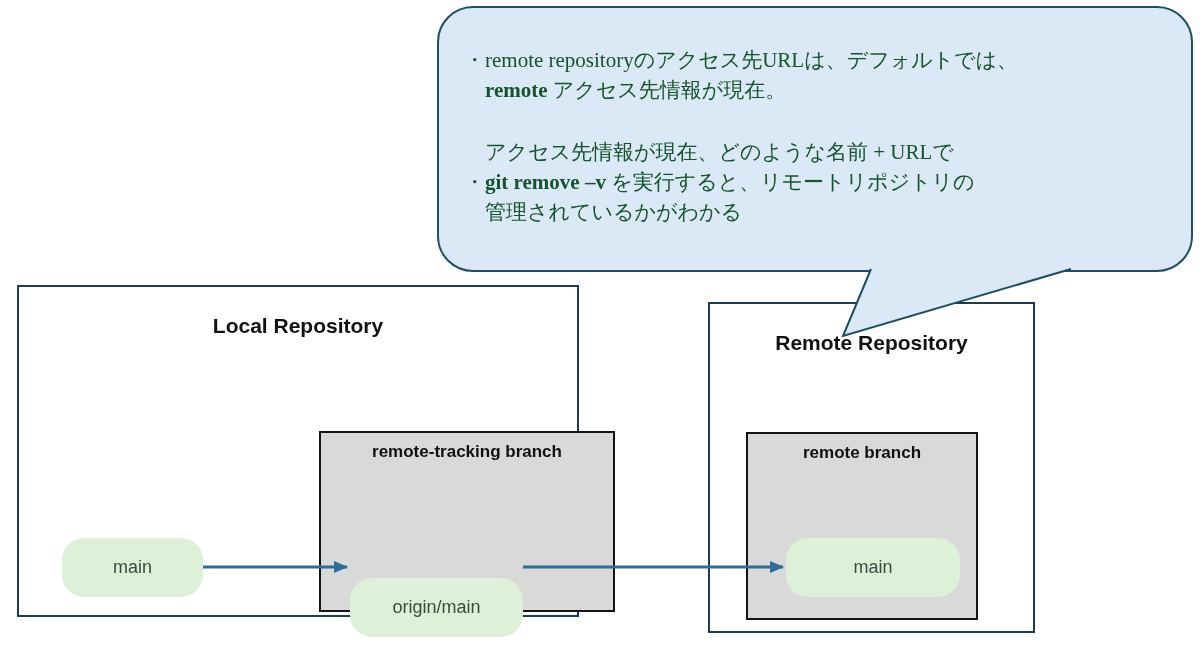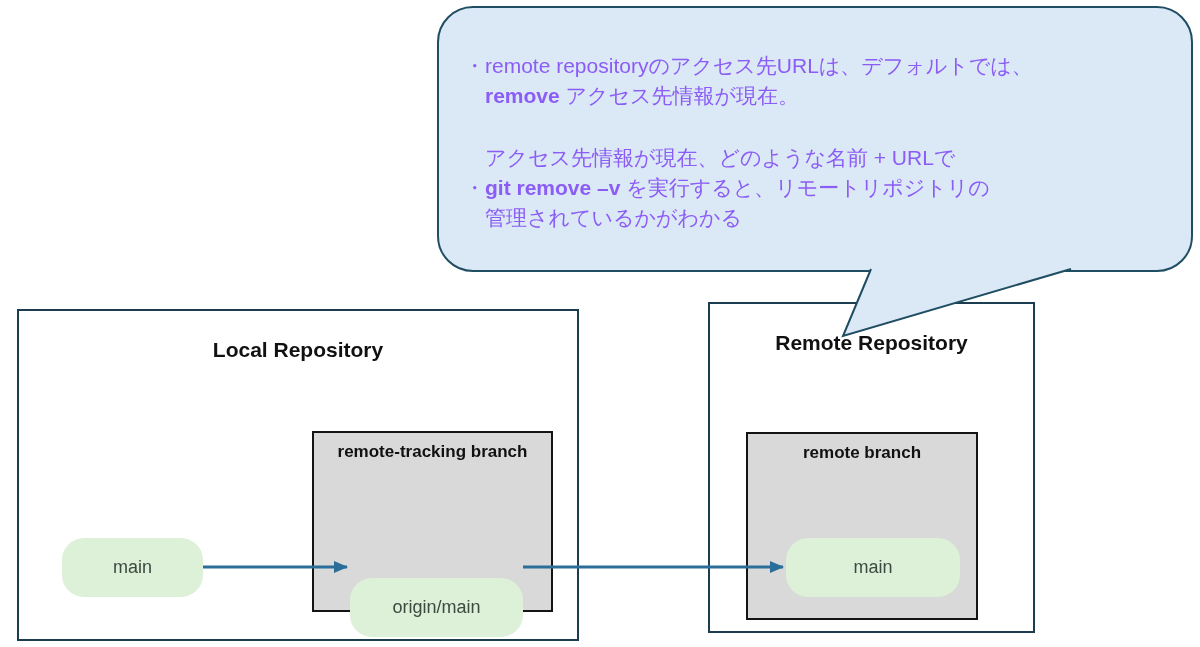--- a/index.html
+++ b/index.html
@@ -8,42 +8,42 @@
     font-family:"Liberation Sans","DejaVu Sans",sans-serif; overflow:hidden;
   }
 
   
   .bubble {
     position:absolute; left:437px; top:6px; width:752px; height:262px;
     background:#dbe8f5; border:2px solid #1f4e63; border-radius:36px;
     box-sizing:content-box; z-index:3;
   }
   .bubble-text {
-    position:absolute; left:464px; top:51px; z-index:4;
-    font-size:21px; line-height:30px; color:#8b5cf6; white-space:nowrap;
+    position:absolute; left:464px; top:45px; z-index:4;
+    font-size:21px; line-height:30px; color:#14532d; white-space:nowrap;font-family:Liberation Serif, serif;
   }
   .bubble-text .para + .para { margin-top:32px; }
   .bubble-text .line.indent { padding-left:21px; }
   .bubble-text .seg.bold { font-weight:700; }
 
   
   .repo {
     position:absolute; background:#ffffff; border:2px solid #1c3d4f;
     box-sizing:border-box; z-index:1;
   }
-  .repo-local  { left:17px;  top:309px; width:562px; height:332px; }
+  .repo-local  { left:17px;  top:285px; width:562px; height:332px; }
   .repo-remote { left:708px; top:302px; width:327px; height:331px; }
   .repo-title { margin-top:27px; text-align:center; font-weight:700; font-size:21px; color:#111111; }
 
   
   .panel {
     position:absolute; background:#d9d9d9; border:2px solid #141414;
     box-sizing:border-box; z-index:2;
   }
-  .panel-tracking { left:312px; top:431px; width:241px; height:181px; }
+  .panel-tracking { left:319px; top:431px; width:296px; height:181px; }
   .panel-remote   { left:746px; top:432px; width:232px; height:188px; }
   .panel-title { margin-top:9px; text-align:center; font-weight:700; font-size:17px; color:#111111; }
 
   
   .branch {
     position:absolute; background:#ddf0d8; border-radius:22px;
     display:flex; align-items:center; justify-content:center;
     font-size:18px; color:#3d4a41; box-sizing:border-box; z-index:3;
   }
   .branch-main-local  { left:62px;  top:538px; width:141px; height:59px; }
@@ -84,21 +84,21 @@
 
   <div class="branch branch-main-remote">
     <span>main</span>
   </div>
 
   <div class="bubble"></div>
 
   <div class="bubble-text" id="bubble-text">
       <div class="para">
         <div class="line"><span class="seg">・remote repositoryのアクセス先URLは、デフォルトでは、</span></div>
-        <div class="line indent"><span class="seg bold">remove</span><span class="seg"> アクセス先情報が現在。</span></div>
+        <div class="line indent"><span class="seg bold">remote</span><span class="seg"> アクセス先情報が現在。</span></div>
       </div>
       <div class="para">
         <div class="line indent"><span class="seg">アクセス先情報が現在、どのような名前 + URLで</span></div>
         <div class="line"><span class="seg">・</span><span class="seg bold">git remove –v</span><span class="seg"> を実行すると、リモートリポジトリの</span></div>
         <div class="line indent"><span class="seg">管理されているかがわかる</span></div>
       </div>
     </div>
 
   <svg class="overlay" width="1200" height="647" viewBox="0 0 1200 647">
     <defs>

